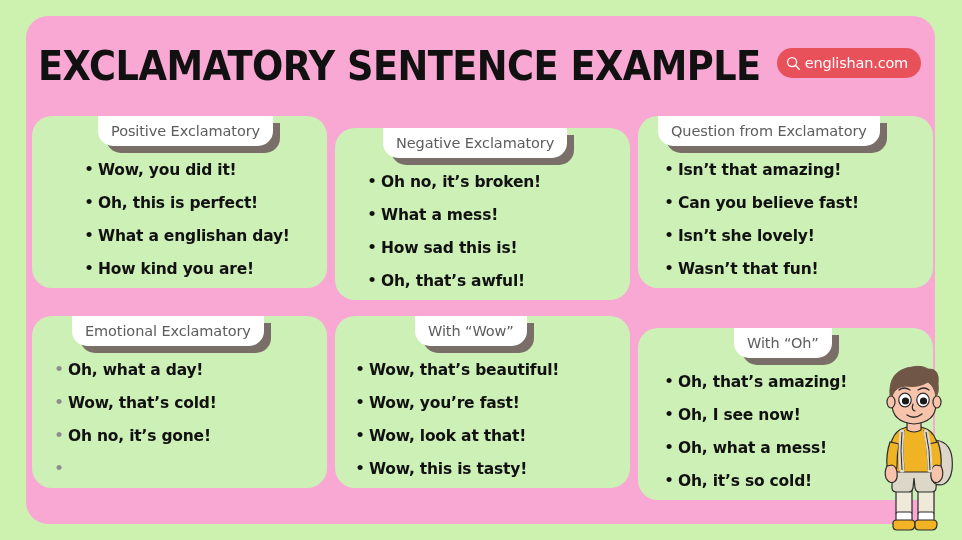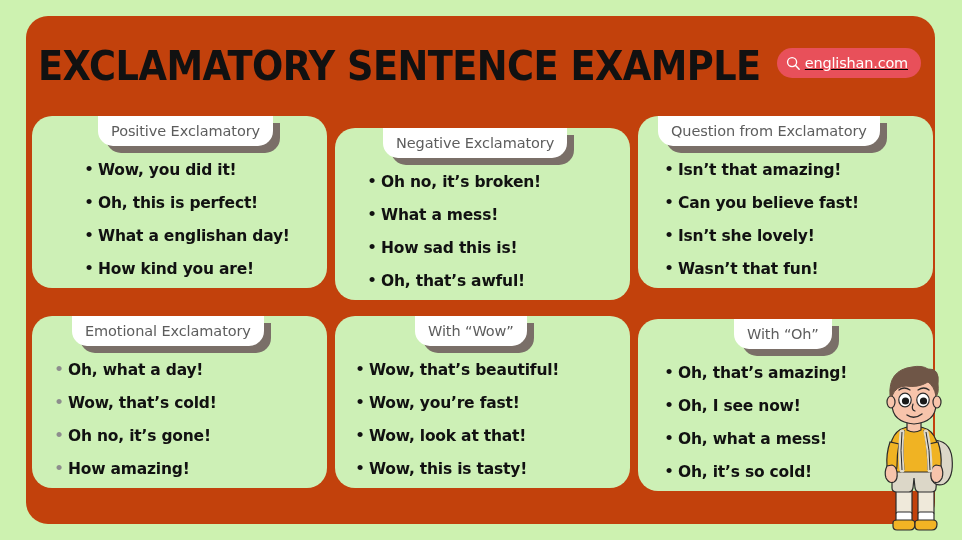--- a/index.html
+++ b/index.html
@@ -20,21 +20,21 @@
     height: 540px;
     background: #cdf2b0;
   }
 
   .panel {
     position: absolute;
     left: 26px;
     top: 16px;
     width: 909px;
     height: 508px;
-    background: #c2410c;
+    background: #f9a8d4;
     border-radius: 22px;
   }
 
   
   .header {
     position: absolute;
     left: 12px;
     top: 26px;
     right: 10px;
     height: 56px;
@@ -60,21 +60,20 @@
     right: 4px;
     top: 6px;
     height: 30px;
     padding: 0 13px 0 8px;
     border-radius: 16px;
     background: #e8505a;
     display: flex;
     align-items: center;
     gap: 3px;
     box-sizing: border-box;
-    text-decoration: underline;
   }
   .brand-badge .mag {
     width: 17px;
     height: 17px;
     flex: 0 0 auto;
     display: block;
   }
   .brand-text {
     color: #ffffff;
     font-family: "DejaVu Sans", sans-serif;
@@ -99,21 +98,21 @@
     height: 172px;
     background: #cdf0b6;
     border-radius: 20px;
     box-sizing: border-box;
   }
   .card.c0 { left: 0px;   top: 0px; }
   .card.c1 { left: 303px; top: 12px; }
   .card.c2 { left: 606px; top: 0px; }
   .card.c3 { left: 0px;   top: 200px; }
   .card.c4 { left: 303px; top: 200px; padding-left: 21px; }
-  .card.c5 { left: 606px; top: 203px; }
+  .card.c5 { left: 606px; top: 212px; }
 
   
   .tab-wrap {
     position: absolute;
     top: 0;
     height: 30px;
   }
   .tab {
     position: relative;
     height: 30px;
@@ -324,21 +323,20 @@
           <li class="item">
             <span class="bullet">•</span>
             <span class="item-text">Wow, that’s cold!</span>
           </li>
           <li class="item">
             <span class="bullet">•</span>
             <span class="item-text">Oh no, it’s gone!</span>
           </li>
           <li class="item">
             <span class="bullet">•</span>
-            <span class="item-text">How amazing!</span>
           </li>
         </ul>
       </div>
 
       <div class="card c4">
         <div class="tab-wrap">
           <div class="tab-shadow"></div>
           <div class="tab">
             <span class="tab-label">With “Wow”</span>
           </div>

